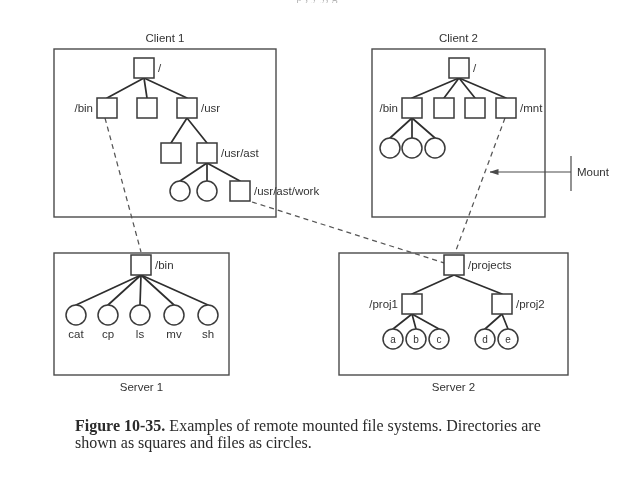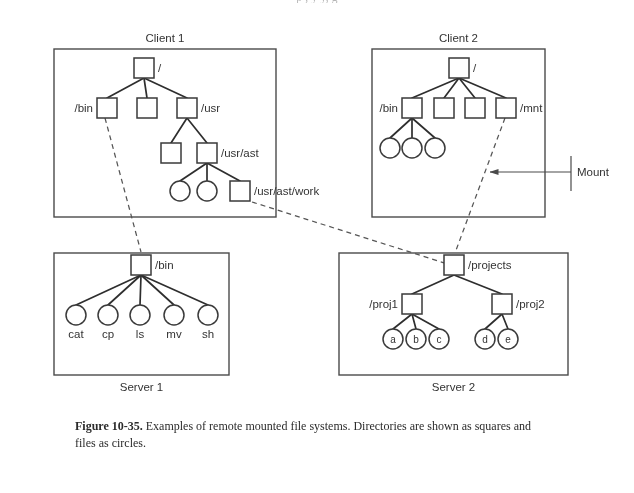--- a/index.html
+++ b/index.html
@@ -102,21 +102,21 @@
   }
   .lbl-right { text-anchor: start; }
   .lbl-left  { text-anchor: end; }
 
   .caption {
     position: absolute;
     left: 75px;
     top: 418px;
     width: 476px;
     font-family: "Liberation Serif", serif;
-    font-size: 12px;
+    font-size: 16px;
     line-height: 16.5px;
     color: #2b2b2b;
     text-align: left;
   }
   .caption b { font-weight: bold; }
 </style>
 </head>
 <body>
 
 <div id="figure-root">

